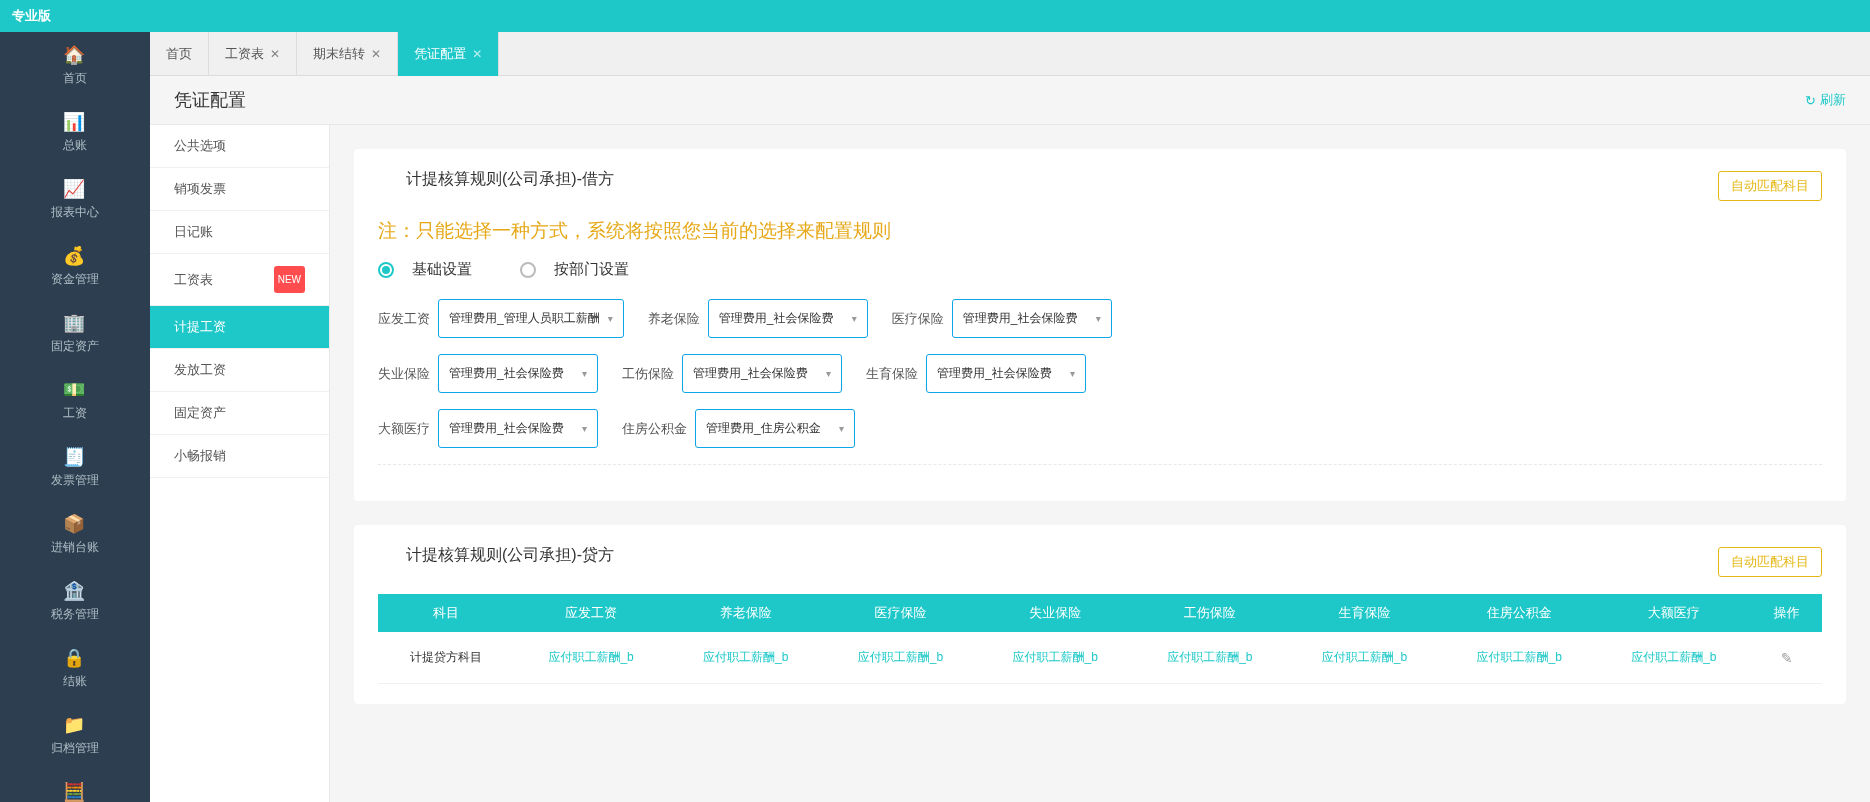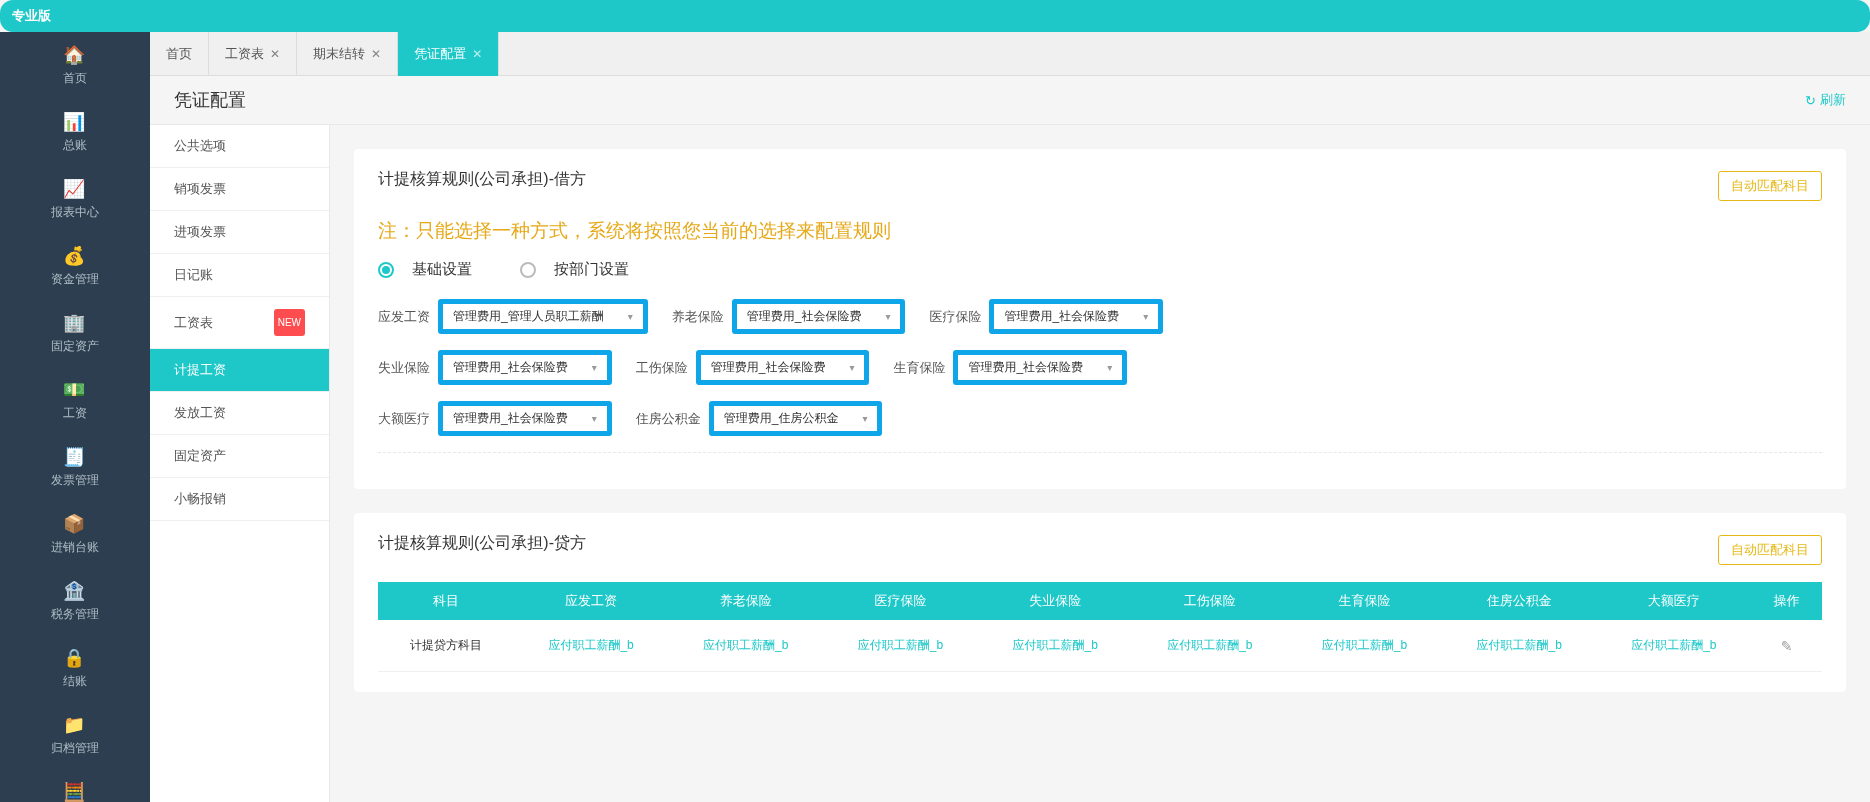--- a/index.html
+++ b/index.html
@@ -1,19 +1,19 @@
 <!DOCTYPE html>
 <html><head>
   <meta charset="utf-8">
   <style>
     * { box-sizing: border-box; margin: 0; padding: 0; }
     body { font-family: "Microsoft YaHei", "PingFang SC", sans-serif; font-size: 13px; background: #f5f5f5; display: flex; flex-direction: column; height: 100vh; overflow: hidden; }
 
     
-    .top-bar { height: 32px; background: #1ec8c8; display: flex; align-items: center; padding: 0 12px; color: white; font-size: 12px; flex-shrink: 0; border-radius: 13px; }
+    .top-bar { height: 32px; background: #1ec8c8; display: flex; align-items: center; padding: 0 12px; color: white; font-size: 12px; flex-shrink: 0; }
     .top-bar .brand { font-weight: bold; font-size: 13px; }
 
     
     .main-layout { display: flex; flex: 1; overflow: hidden; }
 
     
     .sidebar { width: 150px; background: #2d3e50; flex-shrink: 0; display: flex; flex-direction: column; overflow-y: auto; }
     .sidebar-item { display: flex; flex-direction: column; align-items: center; justify-content: center; padding: 12px 0; color: #b0bec5; cursor: pointer; font-size: 12px; gap: 4px; }
     .sidebar-item .icon { font-size: 18px; }
 
@@ -50,28 +50,28 @@
     .radio-group { display: flex; gap: 48px; margin-bottom: 20px; align-items: center; }
     .radio-item { display: flex; align-items: center; gap: 18px; cursor: pointer; font-size: 15px; color: #333; }
     .radio-circle { width: 16px; height: 16px; border-radius: 50%; border: 2px solid #1ec8c8; display: flex; align-items: center; justify-content: center; }
     .radio-circle.checked::after { content: ''; width: 8px; height: 8px; background: #1ec8c8; border-radius: 50%; }
     .radio-circle.unchecked { border-color: #bbb; }
 
     
     .form-row { display: flex; align-items: center; gap: 24px; margin-bottom: 16px; flex-wrap: wrap; }
     .form-field { display: flex; align-items: center; gap: 8px; }
     .form-label { color: #555; font-size: 13px; white-space: nowrap; min-width: 50px; }
-    .form-select { display: flex; align-items: center; border: 5px solid #0ea5e9; border-radius: 3px; padding: 4px 10px; background: white; cursor: pointer; min-width: 160px; font-size: 12px; color: #333; justify-content: space-between; gap: 24px; }
+    .form-select { display: flex; align-items: center; border: 1px solid #0ea5e9; border-radius: 3px; padding: 10px 10px; background: white; cursor: pointer; min-width: 160px; font-size: 12px; color: #333; justify-content: space-between; gap: 8px; }
     .form-select .arrow { color: #999; font-size: 10px; }
 
     
     .auto-match-btn { border: 1px solid #e6b817; color: #e6b817; background: white; padding: 5px 12px; border-radius: 3px; cursor: pointer; font-size: 13px; }
 
     
-    .section-header-row { display: flex; justify-content: space-between; align-items: center; margin-bottom: 16px; }
+    .section-header-row { display: flex; justify-content: space-between; align-items: center; margin-bottom: 16px; margin-left: 28px; }
 
     
     .data-table { width: 100%; border-collapse: collapse; }
     .data-table th { background: #1ec8c8; color: white; padding: 10px 12px; font-size: 13px; font-weight: 400; text-align: center; }
     .data-table td { padding: 17px 12px; border-bottom: 1px solid #f0f0f0; font-size: 12px; text-align: center; color: #333; }
     .table-cell-value { color: #1ec8c8; font-size: 12px; }
     .edit-icon { color: #999; cursor: pointer; font-size: 14px; }
 
     
     .divider { border: none; border-top: 1px dashed #e8e8e8; margin: 8px 0 16px 0; }
@@ -167,23 +167,20 @@
 
     <div class="split-layout">
 
       <div class="left-nav">
 
       <div class="left-nav-item">
             <span>公共选项</span>
           </div>
           <div class="left-nav-item">
             <span>销项发票</span>
-          </div>
-          <div class="left-nav-item">
-            <span>进项发票</span>
           </div>
           <div class="left-nav-item">
             <span>日记账</span>
           </div>
           <div class="left-nav-item">
             <span>工资表</span>
             <span class="new-badge">NEW</span>
           </div>
           <div class="left-nav-item active">
             <span>计提工资</span>

